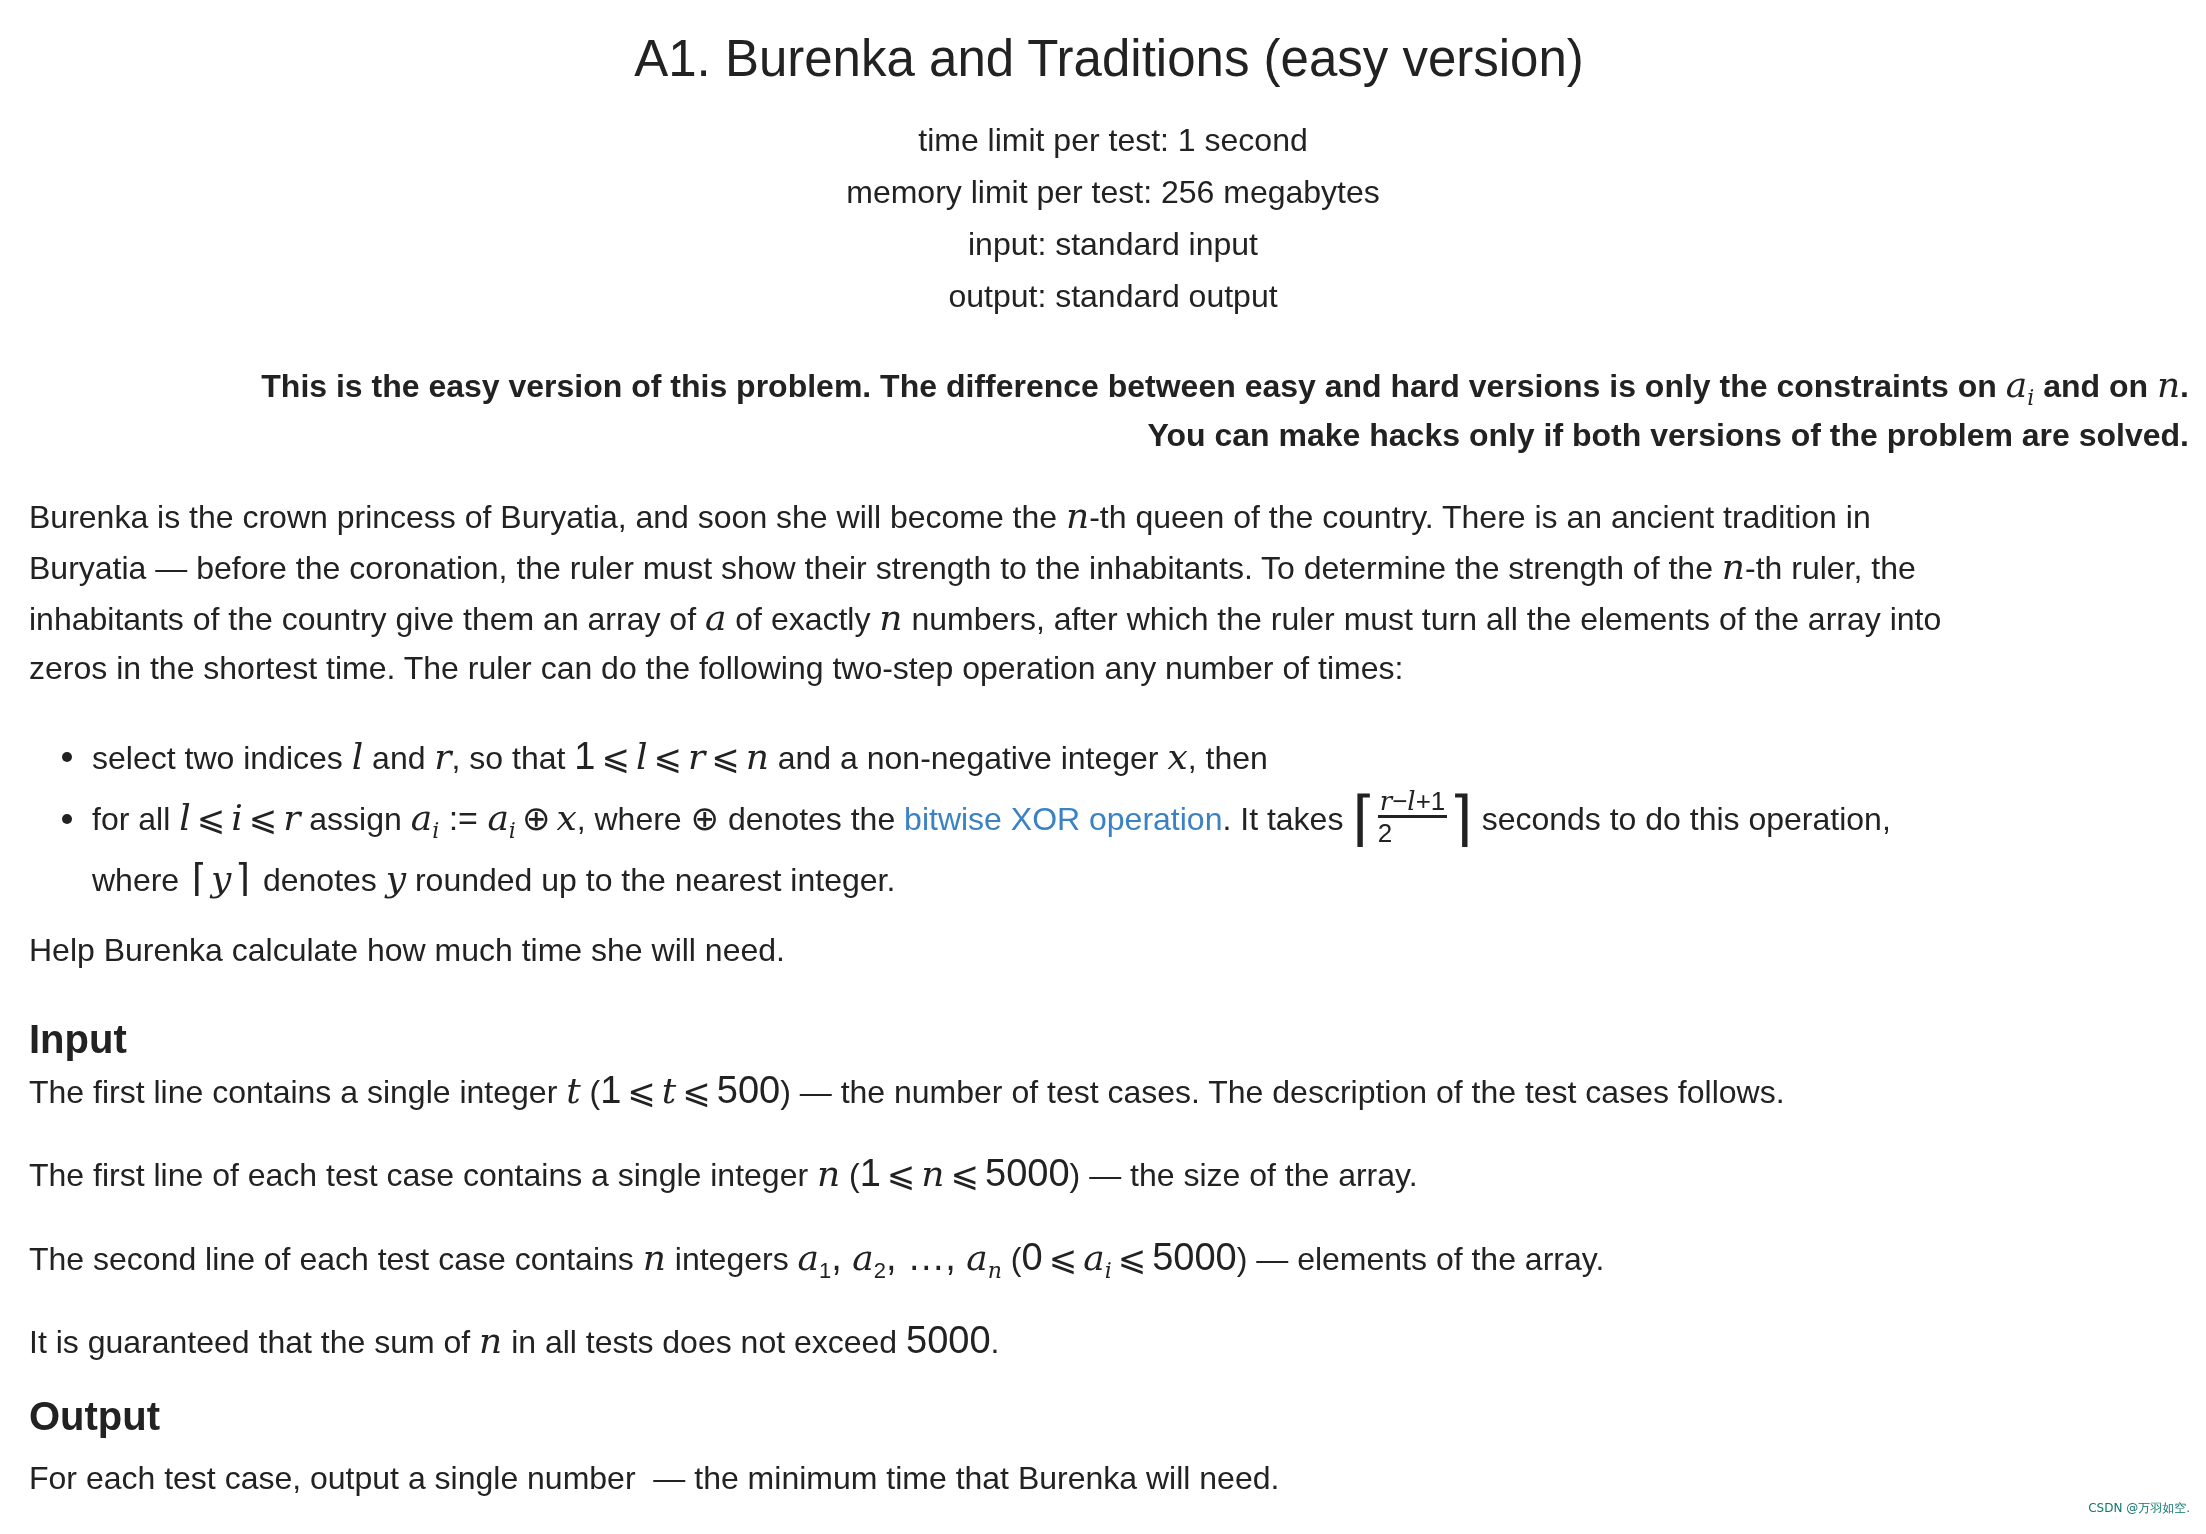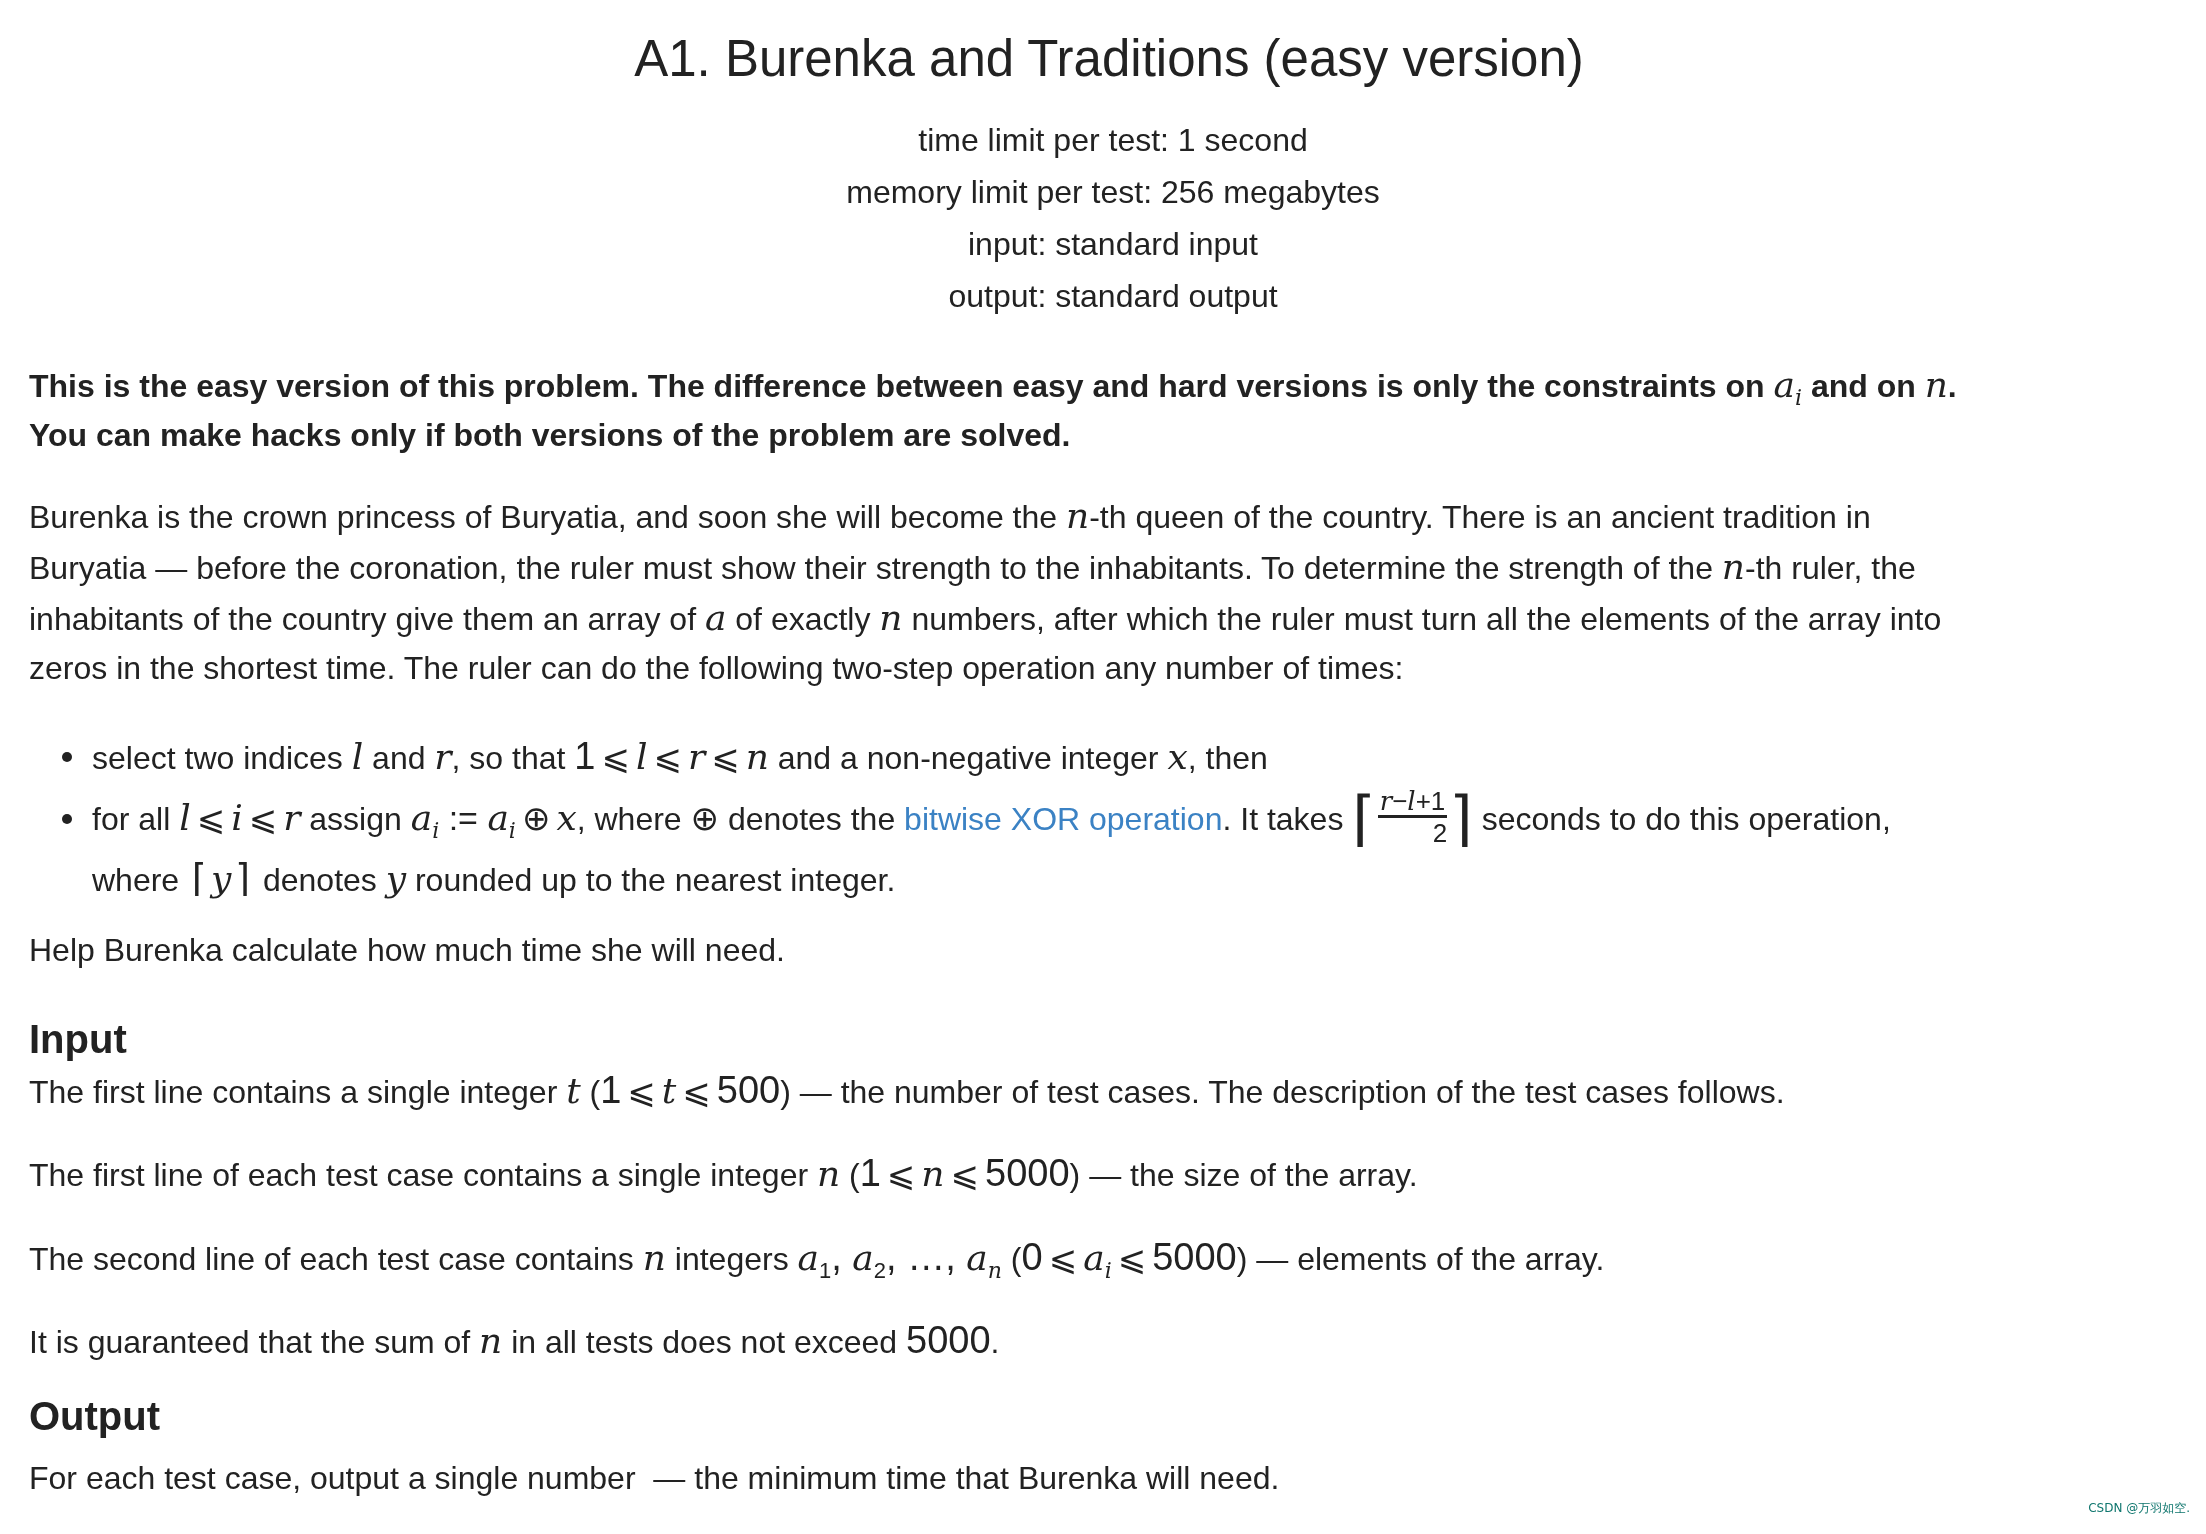--- a/index.html
+++ b/index.html
@@ -31,21 +31,21 @@
     padding-left: 12px;
     box-sizing: border-box;
   }
   .para {
     left: 29px;
     width: 2160px;
     font-size: 32px;
     line-height: 49px;
     white-space: normal;
   }
-  .bold { font-weight: bold; }
+  .bold { font-weight: bold; text-align: right; }
   .line { display: block; white-space: nowrap; }
   .math {
     font-family: "DejaVu Serif", "Liberation Serif", serif;
     font-style: italic;
     font-size: 36px;
   }
   .mathn {
     font-family: "Liberation Sans", "DejaVu Sans", sans-serif;
     font-size: 38px;
   }
@@ -65,21 +65,21 @@
   .bullet-item { position: relative; padding-left: 92px; white-space: nowrap; }
   .bullet-dot {
     position: absolute; left: 62px; top: 24px;
     width: 10px; height: 10px; border-radius: 50%;
     background: #222;
   }
   .link { color: #3b82c4; text-decoration: none; }
   .frac {
     display: inline-block;
     vertical-align: middle;
-    text-align: right;
+    text-align: left;
     position: relative;
     top: -4px;
     margin: 0 2px;
   }
   .frac-num {
     display: block; font-size: 26px; line-height: 28px;
     border-bottom: 3px solid #222; padding: 0 2px;
     font-family: "DejaVu Serif", serif; font-style: italic;
   }
   .frac-num .up { font-style: normal; font-family: "Liberation Sans", sans-serif; }

